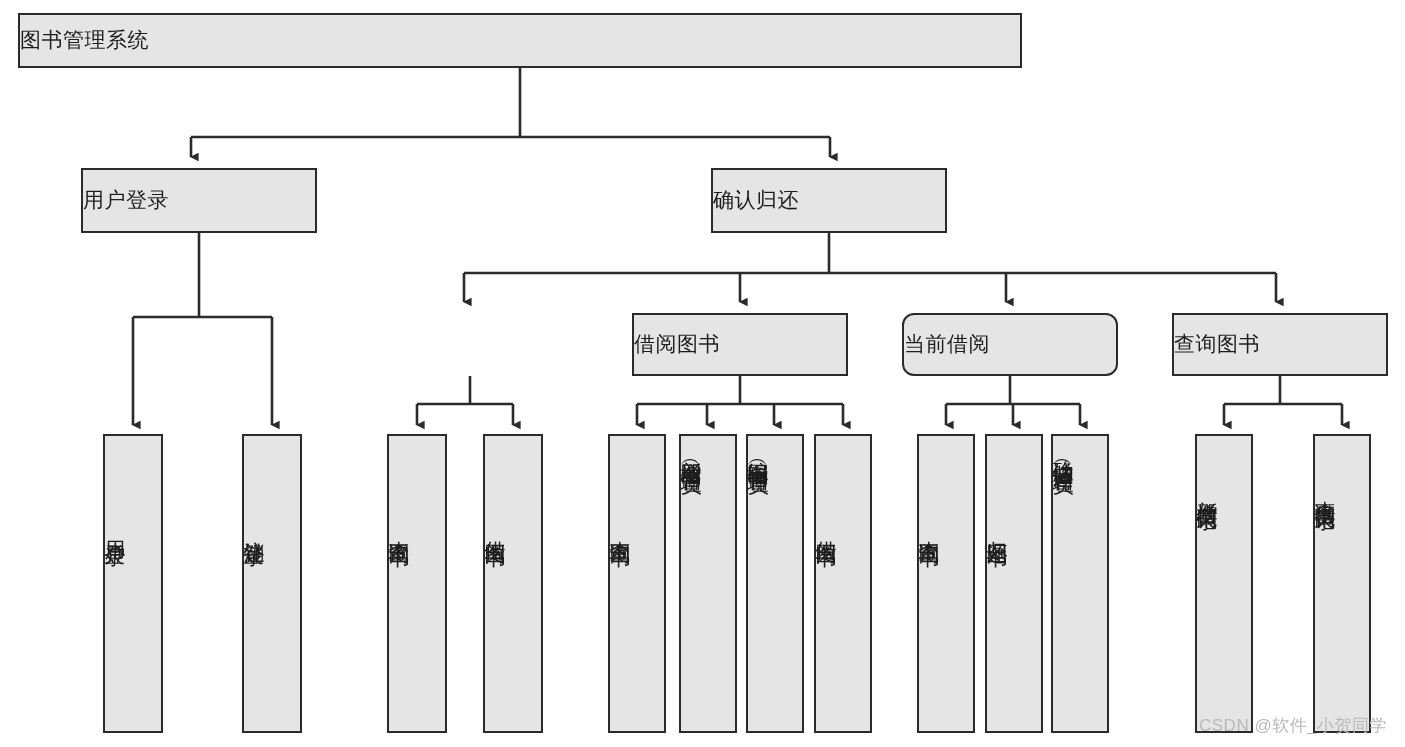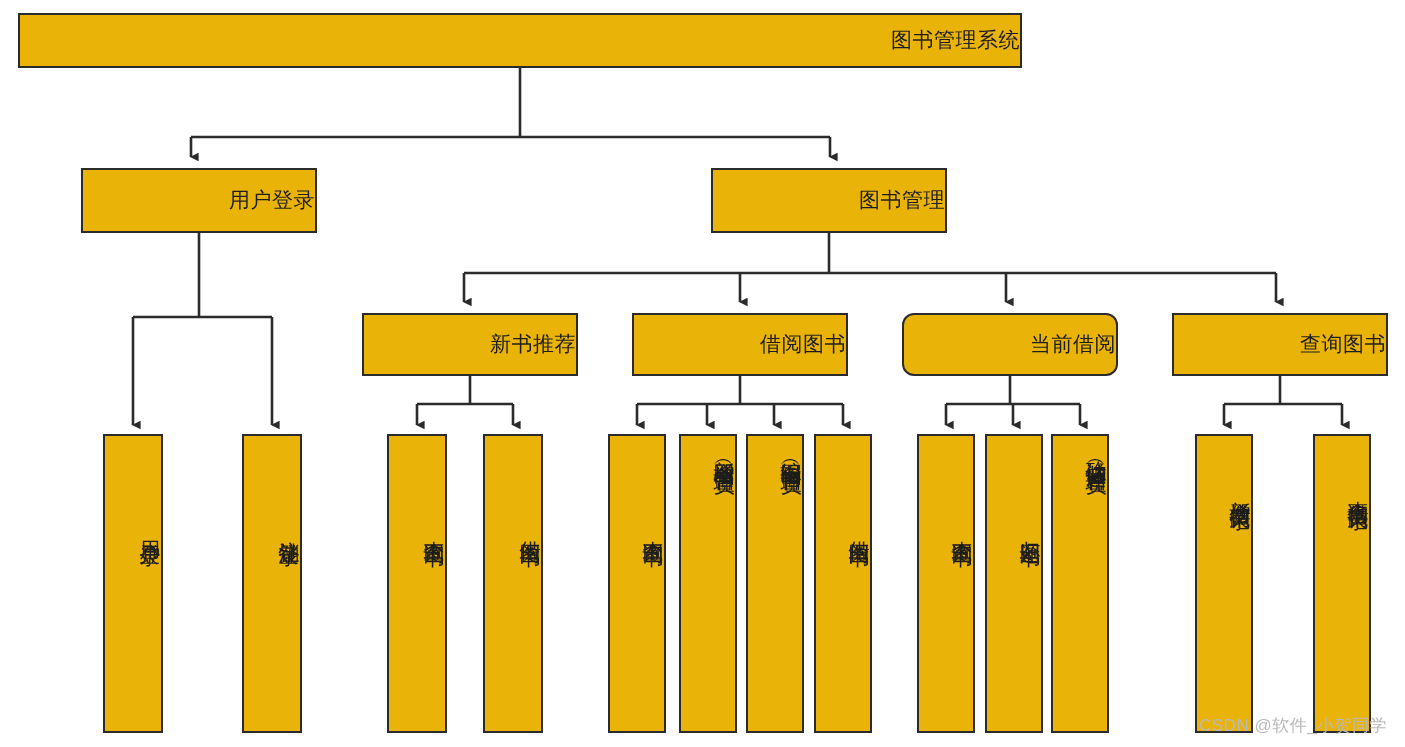--- a/index.html
+++ b/index.html
@@ -20,24 +20,24 @@
   svg.edges {
     position: absolute;
     left: 0; top: 0;
     width: 1405px;
     height: 747px;
   }
   .node {
     position: absolute;
     box-sizing: border-box;
     border: 2px solid #2b2b2b;
-    background: #eab308;
+    background: #e5e5e5;
     display: flex;
     align-items: center;
-    justify-content: flex-end;
+    justify-content: flex-start;
     color: #1d1d1d;
   }
   .node-label {
     display: block;
     text-align: center;
     line-height: 1.18;
     white-space: pre;
   }
   .horizontal .node-label {
     font-size: 21px;
@@ -119,26 +119,23 @@
   </svg>
 
   <div class="node horizontal" style="left:18px; top:13px; width:1004px; height:55px;">
     <span class="node-label">图书管理系统</span>
   </div>
 
   <div class="node horizontal" style="left:81px; top:168px; width:236px; height:65px;">
     <span class="node-label">用户登录</span>
   </div>
   <div class="node horizontal" style="left:711px; top:168px; width:236px; height:65px;">
-    <span class="node-label">图书管理</span>
+    <span class="node-label">确认归还</span>
   </div>
 
-  <div class="node horizontal" style="left:362px; top:313px; width:216px; height:63px;">
-    <span class="node-label">新书推荐</span>
-  </div>
   <div class="node horizontal" style="left:632px; top:313px; width:216px; height:63px;">
     <span class="node-label">借阅图书</span>
   </div>
   <div class="node horizontal" style="left:902px; top:313px; width:216px; height:63px;border-radius:12px;">
     <span class="node-label">当前借阅</span>
   </div>
   <div class="node horizontal" style="left:1172px; top:313px; width:216px; height:63px;">
     <span class="node-label">查询图书</span>
   </div>
 

